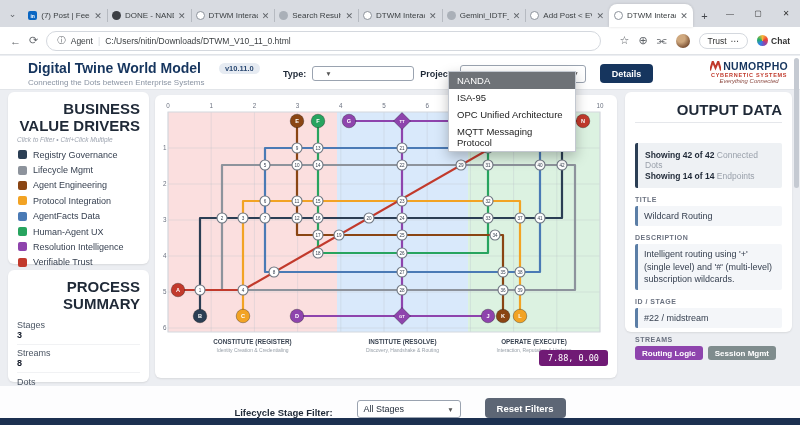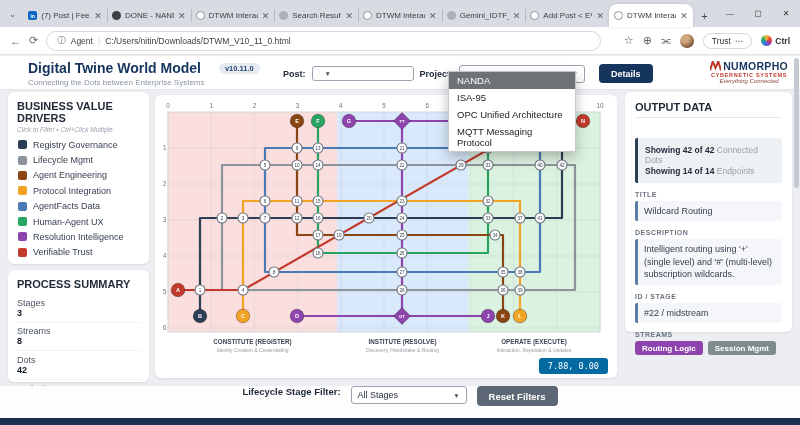--- a/index.html
+++ b/index.html
@@ -65,51 +65,51 @@
 
   
   .menu { position:absolute; left:448px; top:71px; width:128px; background:#fff; border:1px solid #c3c8d0;
           box-shadow:0 5px 12px rgba(0,0,0,.25); z-index:40; }
   .menu-item { font-size:9.5px; color:#222; padding:3px 8px; }
   .menu-item.selected { background:#6e7277; color:#fff; }
 
   
   .card { position:absolute; background:#fff; border-radius:6px; box-shadow:0 1px 2px rgba(0,0,0,.09); }
   #bvd-card { left:8px; top:92px; width:141px; height:172px; padding:8px 9px; }
-  .panel-heading { font-size:11px; font-weight:bold; color:#1f2937; }
+  .panel-heading { font-size:15px; font-weight:bold; color:#1f2937;text-align:right; }
   .hint { font-size:6.5px; font-style:italic; color:#9ca3af; margin:2px 0 4px; }
   .legend-row { display:flex; align-items:center; gap:6px; padding:2.7px 1px; font-size:9px; color:#374151; }
   .swatch { width:9px; height:9px; border-radius:2px; flex:0 0 9px; }
 
   #ps-card { left:8px; top:270px; width:141px; height:112px; padding:8px 9px; }
   .sum-rows { margin-top:4px; }
   .sum-row { display:flex; justify-content:space-between; font-size:9px; color:#4b5563; padding:3.8px 0;
              border-bottom:1px solid #f1f2f4;flex-direction:column; }
   .sum-row:last-child { border-bottom:none; }
   .sum-val { font-weight:bold; color:#111827; }
 
   #diagram-card { left:155px; top:95px; width:462px; height:283px; padding:5px 8px 0; }
-  #readout { position:absolute; right:9px; bottom:4px; background:#0369a1; color:#fff;
+  #readout { position:absolute; right:9px; bottom:12px; background:#701a75; color:#fff;
              font-family:"DejaVu Sans Mono",monospace; font-size:8.5px; padding:3px 9px; border-radius:3px; }
 
   #output-card { left:625px; top:92px; width:167px; height:240px; padding:9px 10px; }
   #output-card .panel-heading { border-bottom:1px solid #e5e7eb; padding-bottom:4px; }
   .showing-box { background:#eef1f4; border-left:3px solid #2b3e54; padding:5px 7px; margin-top:20px;
                  border-radius:2px; }
   .showing-line { font-size:8.5px; color:#9aa1ab; margin:1.5px 0; }
   .showing-line b { color:#1f2937; }
   .field-label { font-size:7px; font-weight:bold; color:#6b7280; letter-spacing:.5px; margin:8px 0 3px; }
   .field-box { background:#f4f6f9; border-left:3px solid #5b7ea6; padding:4px 6px; font-size:9px;
                color:#374151; border-radius:2px; line-height:1.4; }
   .badges { display:flex; gap:5px; margin-top:2px; }
   .badge { font-size:8px; font-weight:bold; color:#fff; padding:2.5px 7px; border-radius:3px; }
 
   
   .filterbar { position:absolute; left:0; right:0; top:386px; height:32px; background:#fdfdfe;
-               display:flex; align-items:flex-start; justify-content:center; gap:10px; }
+               display:flex; align-items:flex-end; justify-content:center; gap:24px; }
   .reset-btn { background:#5d6675; color:#fff; font-size:9.5px; font-weight:bold; border:none;
                border-radius:4px; padding:4.5px 12px; }
   .page-footer { position:absolute; left:0; right:0; bottom:0; height:7px; background:#1c3050; }
   .scroll-thumb { position:absolute; right:1px; top:58px; width:5px; height:130px; background:#c5cad2;
                   border-radius:3px; z-index:60; }
 </style>
 </head>
 <body>
 
 <div class="tabbar">
@@ -176,35 +176,35 @@
     <span class="nav-icon">☆</span>
     <span class="nav-icon">⊕</span>
     <span class="nav-icon">⫘</span>
     <span class="avatar"></span>
     <span class="update-btn">
       <span>Trust</span>
       <span>⋯</span>
     </span>
     <span class="chat-btn">
       <span class="chat-icon"></span>
-      <span>Ctrl</span>
+      <span>Chat</span>
     </span>
   </div>
 </div>
 
 <div class="app-header">
   <div class="title-block">
     <div class="app-title">
       <span>Digital Twine World Model</span>
       <span class="version-badge">v10.11.0</span>
     </div>
     <div class="app-subtitle">Connecting the Dots between Enterprise Systems</div>
   </div>
   <div class="header-controls">
-    <span class="ctl-label">Post:</span>
+    <span class="ctl-label">Type:</span>
     <div class="select" style="width:102px">
       <span class="caret">▼</span>
     </div>
     <span class="ctl-label">Project:</span>
     <div class="select" style="width:126px">
       <span>NANDA</span>
       <span class="caret">▼</span>
     </div>
     <button class="details-btn">Details</button>
   </div>
@@ -485,20 +485,20 @@
 
 <div class="menu" id="project-menu">
     <div class="menu-item selected">NANDA</div>
     <div class="menu-item">ISA-95</div>
     <div class="menu-item">OPC Unified Architecture</div>
     <div class="menu-item">MQTT Messaging Protocol</div>
   </div>
 
 <div class="filterbar">
   <span class="ctl-label" style="font-size:9.5px">Lifecycle Stage Filter:</span>
-  <div class="select" style="width:116px">
+  <div class="select" style="width:104px">
     <span>All Stages</span>
     <span class="caret">▼</span>
   </div>
   <button class="reset-btn">Reset Filters</button>
 </div>
 <div class="page-footer"></div>
 <div class="scroll-thumb"></div>
 
 </body></html>

